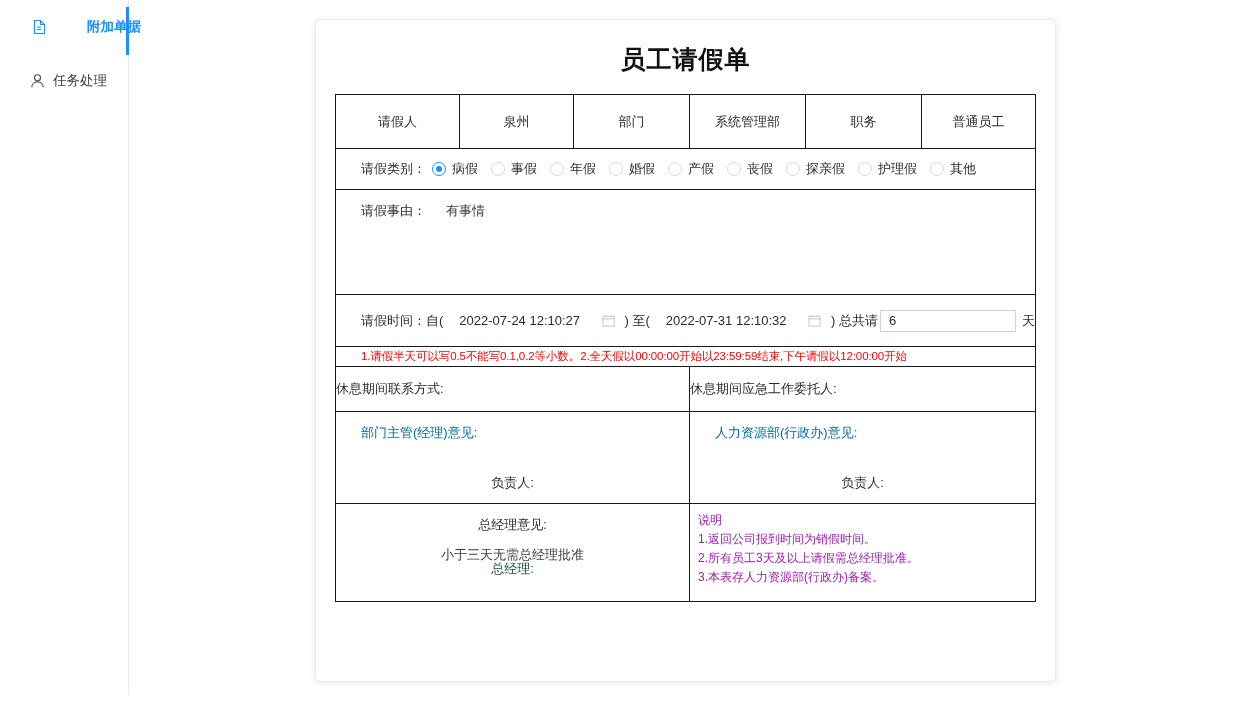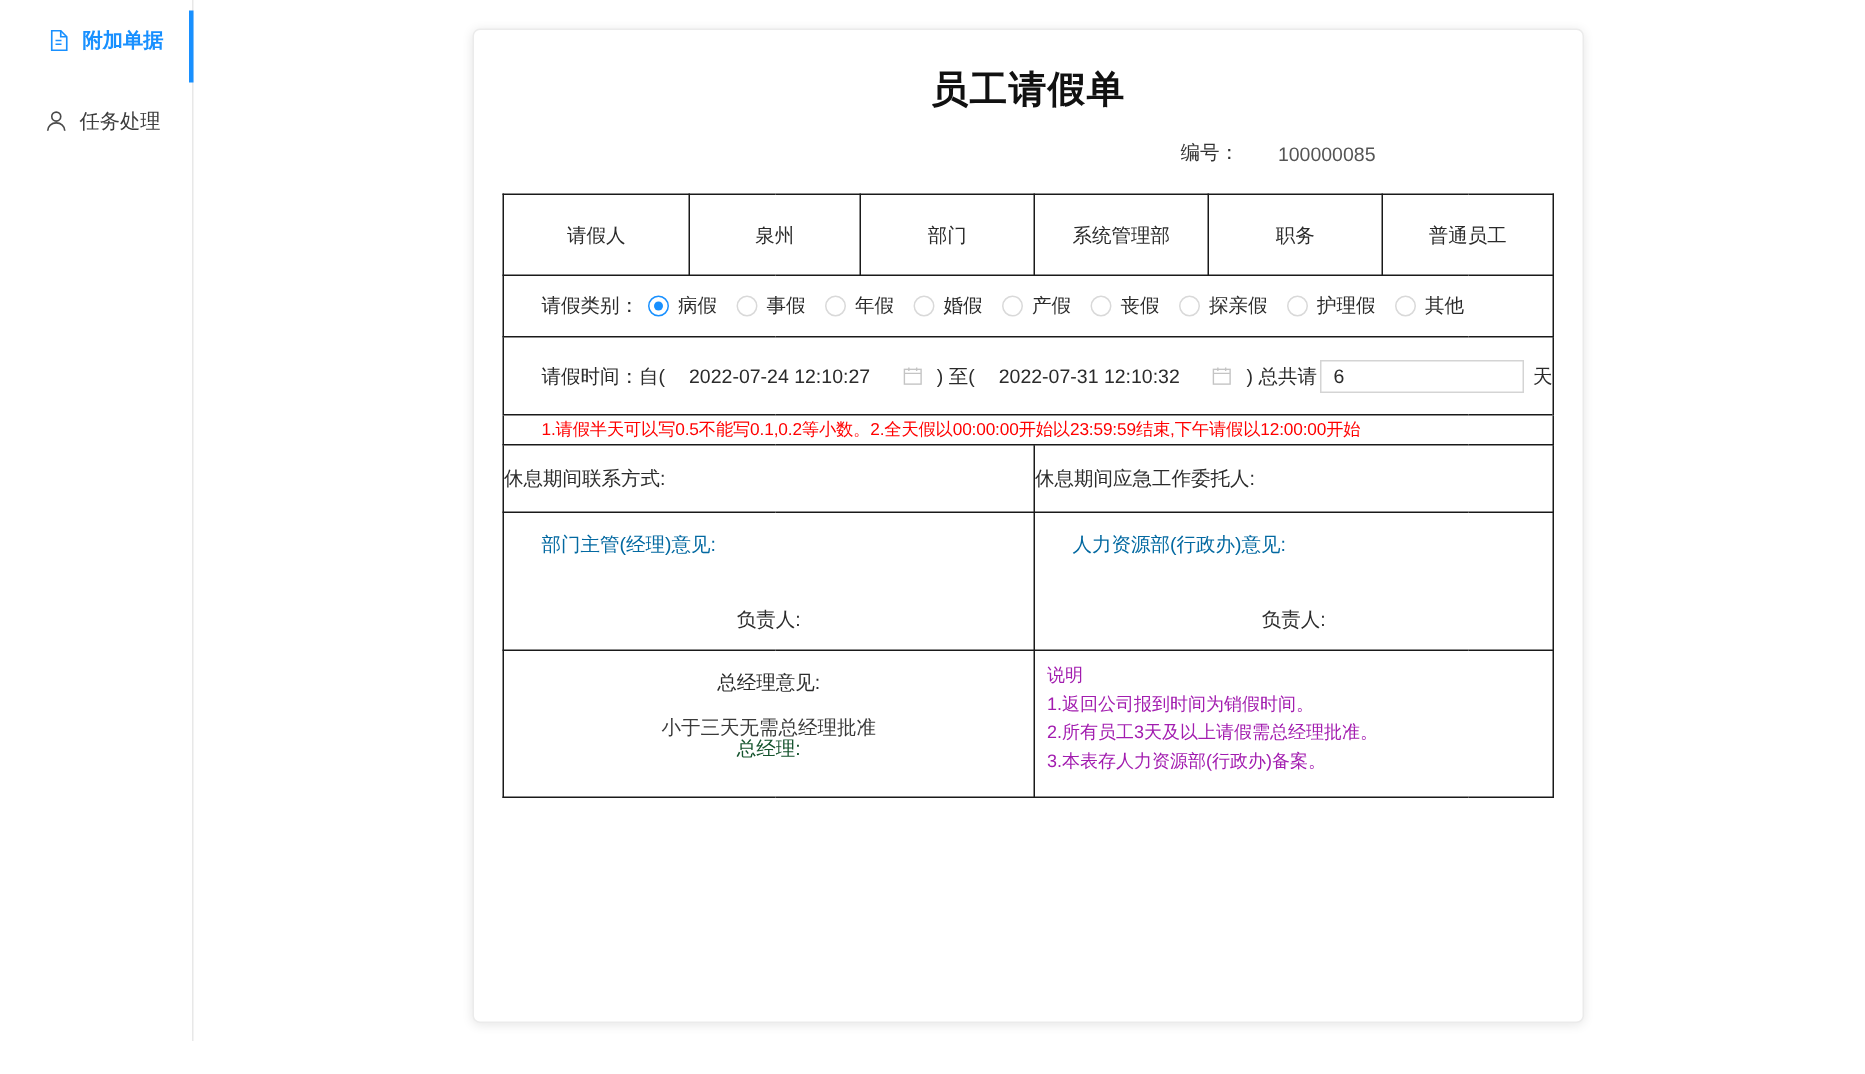--- a/index.html
+++ b/index.html
@@ -43,21 +43,21 @@
   }
   .side-item .ico {
     width: 18px;
     height: 18px;
     display: inline-flex;
     align-items: center;
     justify-content: center;
     margin-right: 7px;
     flex: 0 0 18px;
   }
-  .side-item.active { color: #1890ff; font-weight: 600; }
+  .side-item.active { color: #1890ff; font-weight: 600; gap: 32px; }
   .side-item.active .ico svg { stroke: #1890ff; }
   .active-bar {
     position: absolute;
     right: -1px;
     top: 7px;
     width: 3px;
     height: 48px;
     background: #1890ff;
   }
   .si-1 { padding-left: 30px; }
@@ -286,24 +286,20 @@
     </div>
 
 
   </div>
 
   <div class="main">
     <div class="card">
 
       <div class="form-title">员工请假单</div>
 
-      <div class="code-row">
-        <span class="code-label">编号：</span>
-        <span class="code-value">100000085</span>
-      </div>
 
       <table class="tbl">
 
         <tbody>
             <tr>
           <td class="cell-center" colspan="2" style="width:124px">请假人</td>
           <td class="cell-center" colspan="2" style="width:114px">泉州</td>
           <td class="cell-center" colspan="2" style="width:116px">部门</td>
           <td class="cell-center" colspan="2" style="width:116px">系统管理部</td>
           <td class="cell-center" colspan="2" style="width:116px">职务</td>
@@ -348,20 +344,28 @@
                 <span>护理假</span>
               </span>
               <span class="ropt">
                 <span class="rdot"></span>
                 <span>其他</span>
               </span>
             </div>
           </td>
         </tr>
 
+        <tr>
+          <td class="reason-cell" colspan="12">
+            <div class="reason-inner">
+              <span class="reason-label">请假事由：</span>
+              <span class="reason-value">有事情</span>
+            </div>
+          </td>
+        </tr>
 
         <tr>
           <td class="time-cell" colspan="12" style="border-bottom:none">
             <div class="time-inner">
               <span>请假时间：</span>
               <span>自(</span>
 
               <span class="date-box">
                 <span class="dtxt">2022-07-24 12:10:27</span>
                 <span class="cal-ico">

